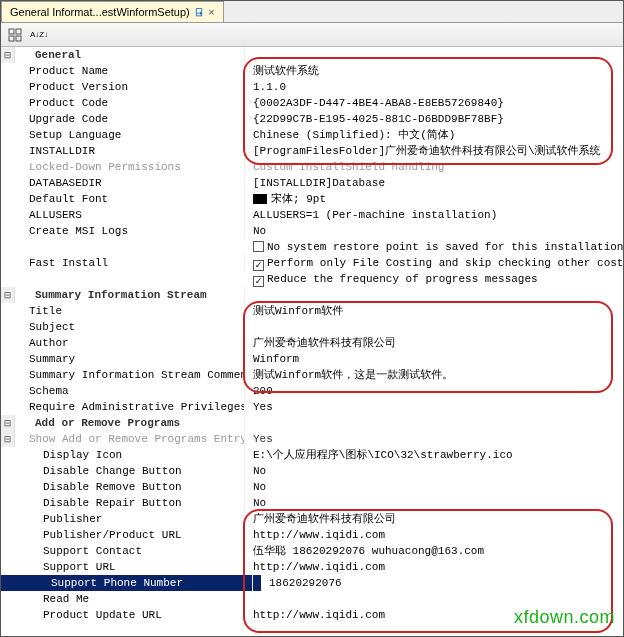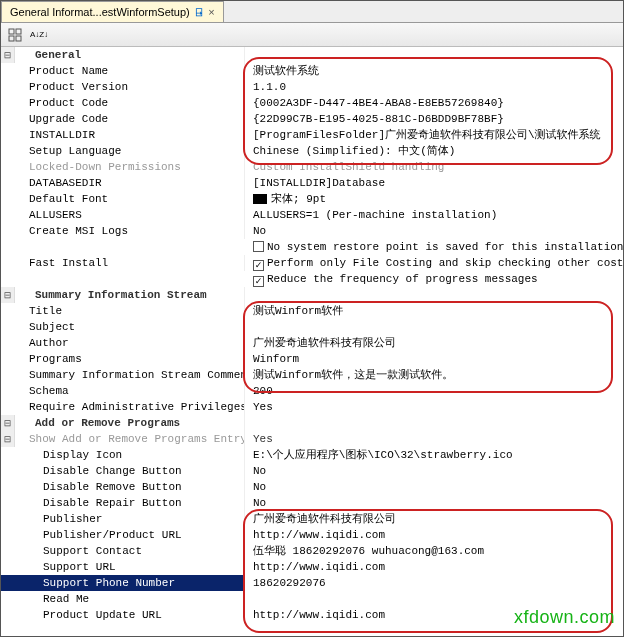--- a/index.html
+++ b/index.html
@@ -89,20 +89,21 @@
     font-weight: bold;
     color: #333;
   }
   .category { background: #fff; }
   .indent-1 .label-col { padding-left: 14px; }
   .indent-2 .label-col { padding-left: 28px; }
   .dim { color: #999; }
   .selected {
     background: #0a246a;
     color: #fff;
+    gap: 8px;
   }
   .selected .label-col, .selected .value-col { color: #fff; }
   .font-swatch {
     display: inline-block;
     width: 14px; height: 10px;
     background: #000;
     margin-right: 4px;
     vertical-align: middle;
   }
   .checkbox {
@@ -187,27 +188,27 @@
       <div class="label-col">Product Code</div>
       <div class="value-col">{0002A3DF-D447-4BE4-ABA8-E8EB57269840}</div>
     </div>
   <div class="row indent-1">
       <div class="gutter"></div>
       <div class="label-col">Upgrade Code</div>
       <div class="value-col">{22D99C7B-E195-4025-881C-D6BDD9BF78BF}</div>
     </div>
   <div class="row indent-1">
       <div class="gutter"></div>
+      <div class="label-col">Setup Language</div>
+      <div class="value-col">Chinese (Simplified): 中文(简体)</div>
+    </div>
+  <div class="row indent-1">
+      <div class="gutter"></div>
       <div class="label-col">INSTALLDIR</div>
       <div class="value-col">[ProgramFilesFolder]广州爱奇迪软件科技有限公司\测试软件系统</div>
-    </div>
-  <div class="row indent-1">
-      <div class="gutter"></div>
-      <div class="label-col">Setup Language</div>
-      <div class="value-col">Chinese (Simplified): 中文(简体)</div>
     </div>
   <div class="row indent-1 dim">
       <div class="gutter"></div>
       <div class="label-col">Locked-Down Permissions</div>
       <div class="value-col">Custom InstallShield handling</div>
     </div>
   <div class="row indent-1">
       <div class="gutter"></div>
       <div class="label-col">DATABASEDIR</div>
       <div class="value-col">[INSTALLDIR]Database</div>
@@ -258,21 +259,21 @@
       <div class="label-col">Subject</div>
       <div class="value-col"></div>
     </div>
   <div class="row indent-1">
       <div class="gutter"></div>
       <div class="label-col">Author</div>
       <div class="value-col">广州爱奇迪软件科技有限公司</div>
     </div>
   <div class="row indent-1">
       <div class="gutter"></div>
-      <div class="label-col">Programs</div>
+      <div class="label-col">Summary</div>
       <div class="value-col">  Winform</div>
     </div>
   <div class="row indent-1">
       <div class="gutter"></div>
       <div class="label-col">Summary Information Stream Comments</div>
       <div class="value-col">测试Winform软件，这是一款测试软件。</div>
     </div>
   <div class="row indent-1">
       <div class="gutter"></div>
       <div class="label-col">Schema</div>

